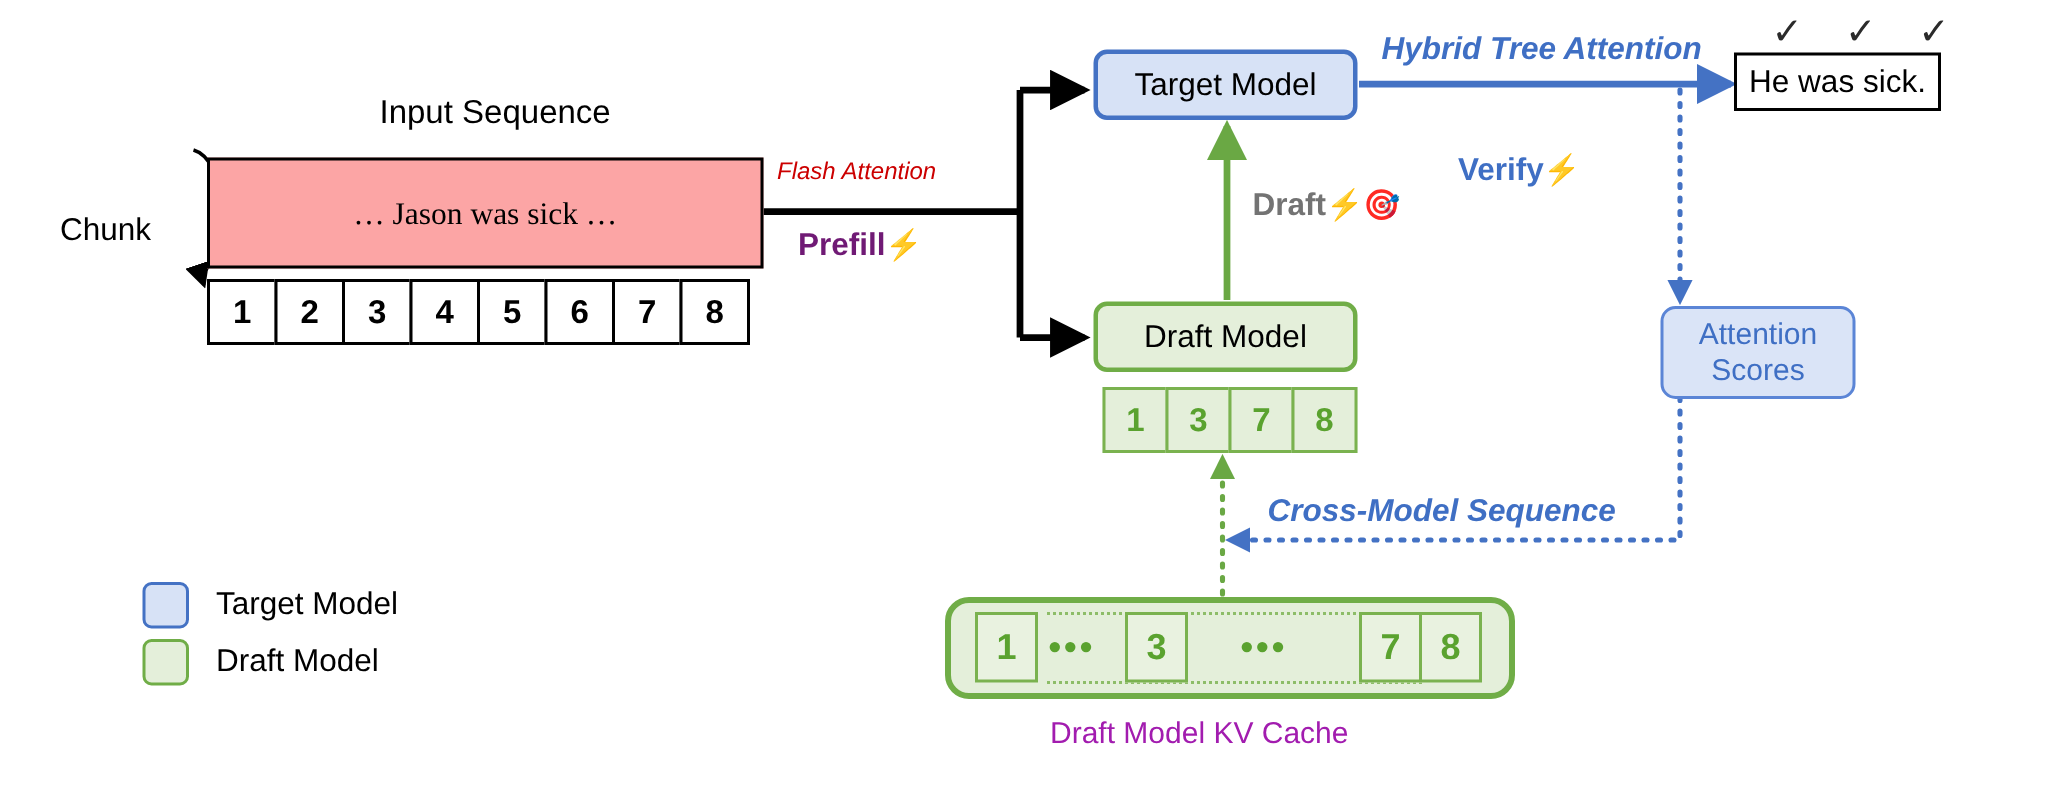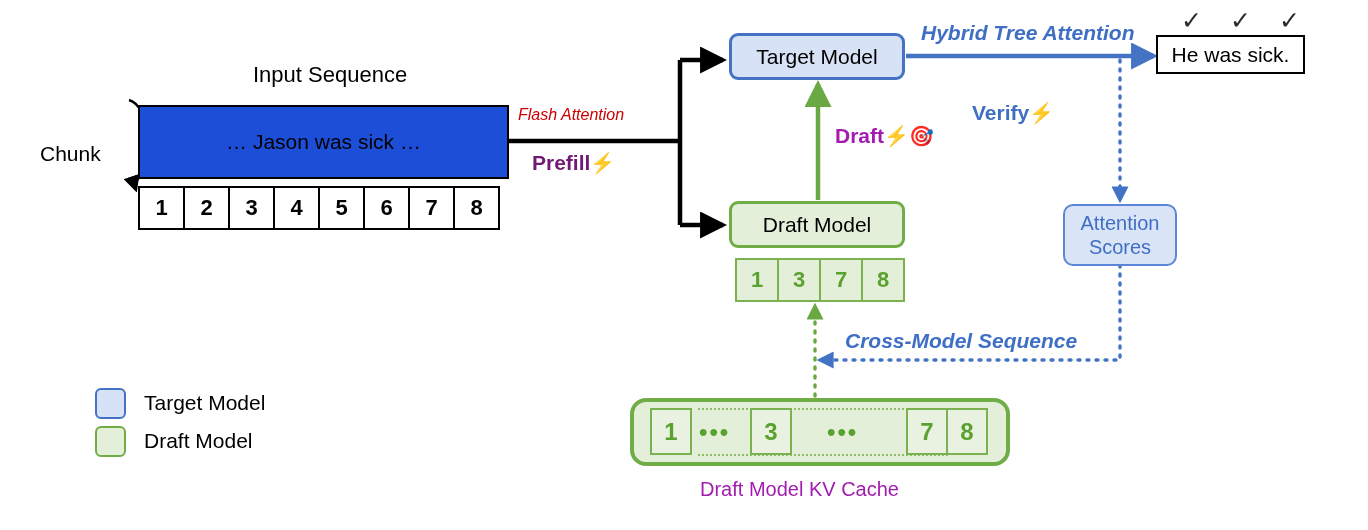--- a/index.html
+++ b/index.html
@@ -60,42 +60,43 @@
   }
   .blue-bold {
     color: #3f6fc4;
     font-weight: bold;
     font-size: 21px;
     white-space: nowrap;
     position: absolute;
     margin-top: 36px;
   }
   .green-bold {
-    color: #a21caf;
+    color: #737373;
     font-weight: bold;
     font-size: 21px;
     white-space: nowrap;
     position: absolute;
   }
   .green-plain {
     color: #a21caf;
     font-size: 20px;
     white-space: nowrap;
     position: absolute;
   }
 
   
   .input-box {
     position: absolute;
     border: 2px solid #000000;
-    background: #1d4ed8;
-    box-sizing: border-box;
-    display: flex;
-    align-items: center;
-    justify-content: center;
+    background: #fca5a5;
+    box-sizing: border-box;
+    display: flex;
+    align-items: center;
+    justify-content: center;
+    font-family: Liberation Serif, serif;
   }
   .input-box .line {
     font-size: 21px;
     color: #000;
     line-height: 1.35;
   }
 
   .token-row {
     position: absolute;
     display: flex;
@@ -324,21 +325,21 @@
 
   <div class="green-bold" style="left:835px; top:124px;">
     <span>Draft</span><span class="emoji">⚡</span><span class="emoji">🎯</span>
   </div>
 
   <div class="blue-italic" style="left:921px; top:21px;">Hybrid Tree Attention</div>
   <div class="blue-bold" style="left:972px; top:65px;">
     <span>Verify</span><span class="emoji">⚡</span>
   </div>
 
-  <div class="model-box scores" style="left:1063px; top:204px; width:114px; height:62px; flex-direction:column;">
+  <div class="model-box scores" style="left:1107px; top:204px; width:130px; height:62px; flex-direction:column;">
     <span>Attention</span>
     <span>Scores</span>
   </div>
 
   <div class="blue-italic" style="left:845px; top:329px;">Cross-Model Sequence</div>
 
   <div class="kv-box" style="left:630px; top:398px; width:380px; height:68px;">
   </div>
   <div class="kv-dashline" style="left:698px; top:408px; width:250px;"></div>
   <div class="kv-dashline" style="left:698px; top:454px; width:250px;"></div>
@@ -350,21 +351,21 @@
   <div class="kv-cell" style="left:906px; top:408px; width:42px; height:47px;">7</div>
   <div class="kv-cell" style="left:946px; top:408px; width:42px; height:47px;">8</div>
 
   <div class="green-plain" style="left:700px; top:478px;">Draft Model KV Cache</div>
 
   <div class="checks" style="left:1181px; top:6px;">
     <span>✓</span>
     <span>✓</span>
     <span>✓</span>
   </div>
-  <div class="output-box" style="left:1156px; top:35px; width:149px; height:39px;">
+  <div class="output-box" style="left:1156px; top:35px; width:138px; height:39px;">
     <span>He was sick.</span>
   </div>
 
   <div class="legend" style="left:95px; top:384px;">
     <div class="legend-row">
       <div class="legend-swatch target"></div>
       <div class="legend-label">Target Model</div>
     </div>
     <div class="legend-row">
       <div class="legend-swatch draft"></div>

